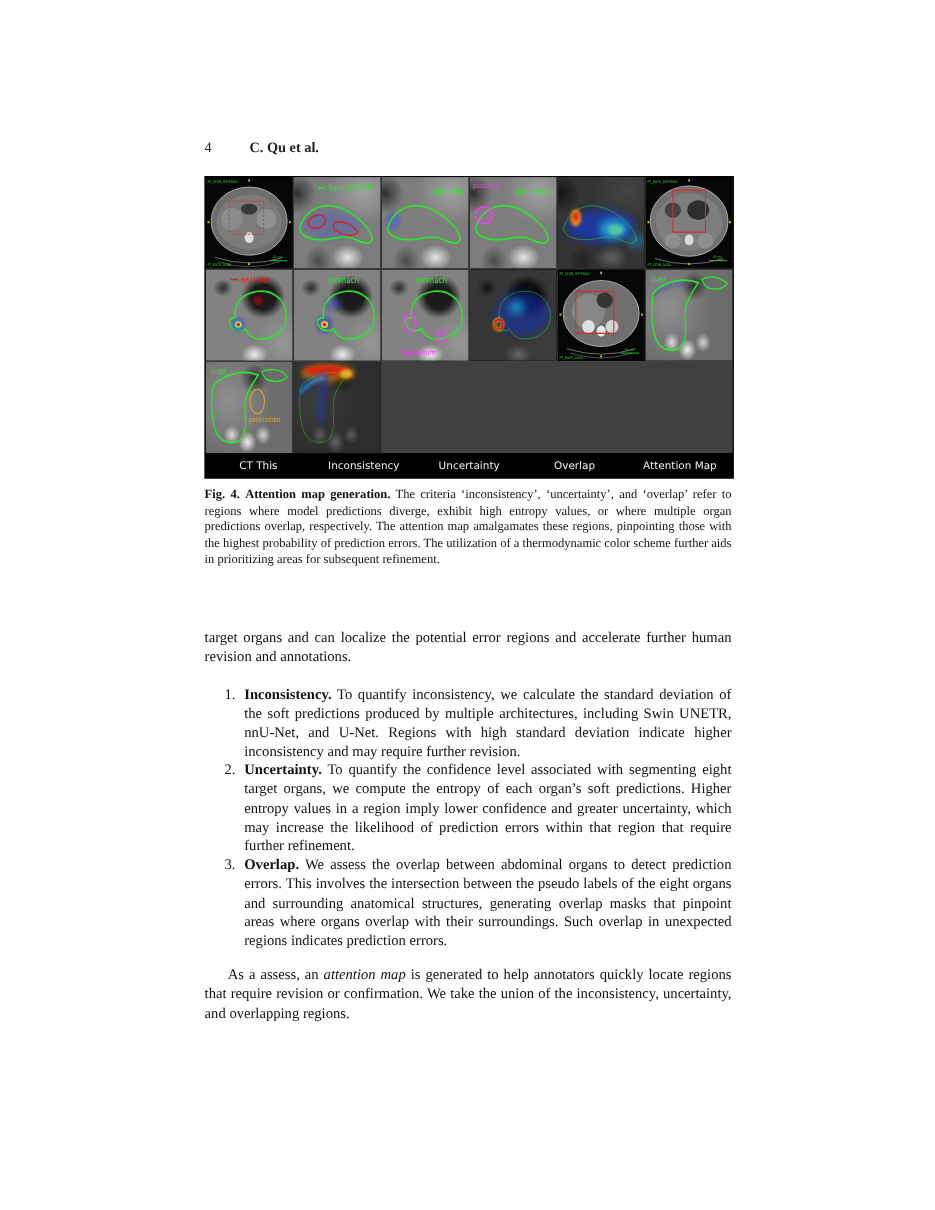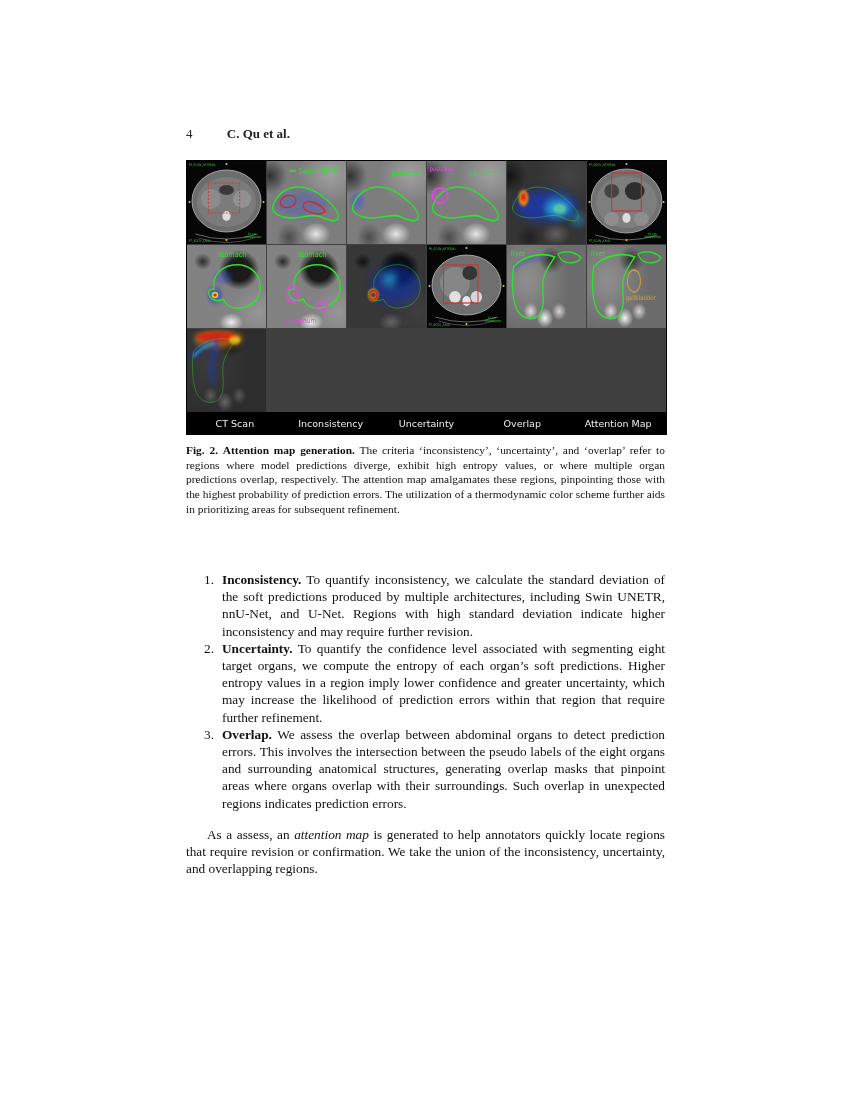--- a/index.html
+++ b/index.html
@@ -170,20 +170,38 @@
           <text x="2" y="81" font-size="3.4" fill="#30d030" class="figtext">PT_SCAN_AXIAL</text>
           <line x1="70" y1="76" x2="90" y2="76" stroke="#30d030" stroke-width="0.9"></line>
           <text x="74" y="74" font-size="3.2" fill="#30d030" class="figtext">10 cm</text>
           <rect x="47" y="2" width="2" height="2" fill="#d8c020"></rect>
           <rect x="2" y="40" width="2" height="2" fill="#d8c020"></rect>
           <rect x="92" y="40" width="2" height="2" fill="#d8c020"></rect>
           <rect x="47" y="78" width="2" height="2" fill="#d8c020"></rect>
         </svg>
       </div>
 
+      <div class="cell">
+        <div class="bg ct2 noise"></div>
+        <svg viewBox="0 0 96 83" preserveAspectRatio="none">
+          <defs>
+              <filter id="bl_r2c2" x="-60%" y="-60%" width="220%" height="220%">
+                <feGaussianBlur stdDeviation="1.4"></feGaussianBlur>
+              </filter>
+            </defs>
+          <path d="M33,44 C30,32 40,22 56,20 C74,18 88,27 89,41 C90,53 80,62 64,63 C54,64 47,60 44,54 C38,57 30,56 27,50 C25,46 28,44 33,44 Z" fill="none" stroke="#2de22d" stroke-width="1.6"></path>
+          <ellipse cx="58" cy="28" rx="5" ry="4" fill="#8e1010" opacity="0.85" filter="url(#bl_r2c2)"></ellipse>
+          <ellipse cx="36" cy="50" rx="7" ry="6" fill="#2040c0" opacity="0.6" filter="url(#bl_r2c2)"></ellipse>
+          <ellipse cx="36" cy="50" rx="5" ry="4" fill="#30c0e0" opacity="0.8" filter="url(#bl_r2c2)"></ellipse>
+          <ellipse cx="36" cy="50" rx="3.4" ry="2.7" fill="#e8e03a" opacity="0.9"></ellipse>
+          <ellipse cx="36" cy="50" rx="1.9" ry="1.5" fill="#d01818"></ellipse>
+          <line x1="28" y1="9" x2="36" y2="9" stroke="#e02020" stroke-width="1.4"></line>
+          <text x="39" y="12" font-size="8" fill="#e02020" class="figtext">nnU-Net</text>
+        </svg>
+      </div>
 
       <div class="cell">
         <div class="bg ct2 noise"></div>
         <svg viewBox="0 0 96 83" preserveAspectRatio="none">
           <defs>
               <filter id="bl_r2c3" x="-60%" y="-60%" width="220%" height="220%">
                 <feGaussianBlur stdDeviation="2"></feGaussianBlur>
               </filter>
             </defs>
           <ellipse cx="44" cy="32" rx="11" ry="7" fill="#3048c8" opacity="0.35" filter="url(#bl_r2c3)"></ellipse>
@@ -291,35 +309,36 @@
           <ellipse cx="58" cy="11" rx="7" ry="4" fill="#ffd020" opacity="0.75" filter="url(#bl_r3c5b)"></ellipse>
           <path d="M6,30 C10,22 22,15 36,13 C31,26 29,40 31,55" fill="none" stroke="#1838c8" stroke-width="5" opacity="0.65" filter="url(#bl_r3c5a)"></path>
           <path d="M8,28 C14,21 24,16 34,14" fill="none" stroke="#28b8e0" stroke-width="2.5" opacity="0.7" filter="url(#bl_r3c5b)"></path>
           <path d="M8,22 C20,10 44,7 58,12 C52,20 46,26 44,35 C42,46 47,58 41,68 C35,76 20,75 13,66 C7,58 5,38 8,22 Z" fill="none" stroke="rgba(45,226,45,0.45)" stroke-width="0.9"></path>
         </svg>
       </div>
 
     </div>
 
     <div class="fig-labels">
-      <div>CT Scan</div>
+      <div>CT This</div>
       <div>Inconsistency</div>
       <div>Uncertainty</div>
       <div>Overlap</div>
       <div>Attention Map</div>
     </div>
   </div>
 
   <div class="caption">
-    <span class="b">Fig. 2.</span>
+    <span class="b">Fig. 4.</span>
     <span class="b">Attention map generation.</span>
     <span>The criteria ‘inconsistency’, ‘uncertainty’, and ‘overlap’ refer to regions where model predictions diverge, exhibit high entropy values, or where multiple organ predictions overlap, respectively. The attention map amalgamates these regions, pinpointing those with the highest probability of prediction errors. The utilization of a thermodynamic color scheme further aids in prioritizing areas for subsequent refinement.</span>
   </div>
 
   <div class="bodytext">
+    <p class="p1">target organs and can localize the potential error regions and accelerate further human revision and annotations.</p>
 
     <ol class="clist">
       <li>
         <span class="num">1.</span>
         <span class="b">Inconsistency.</span>
         <span>To quantify inconsistency, we calculate the standard deviation of the soft predictions produced by multiple architectures, including Swin UNETR, nnU-Net, and U-Net. Regions with high standard deviation indicate higher inconsistency and may require further revision.</span>
       </li>
       <li>
         <span class="num">2.</span>
         <span class="b">Uncertainty.</span>

